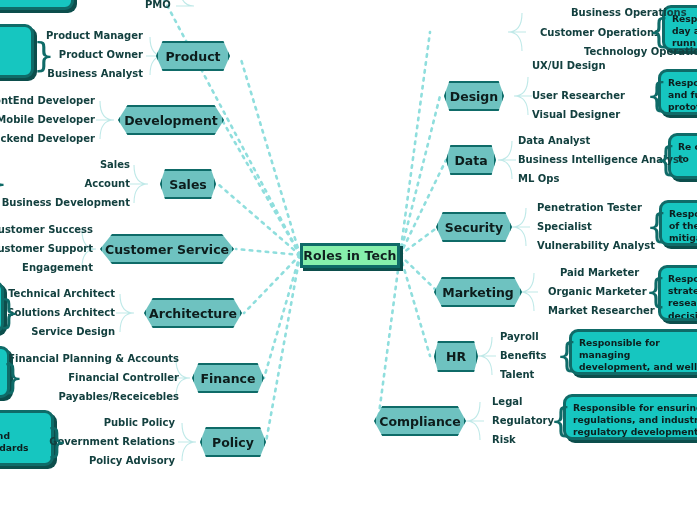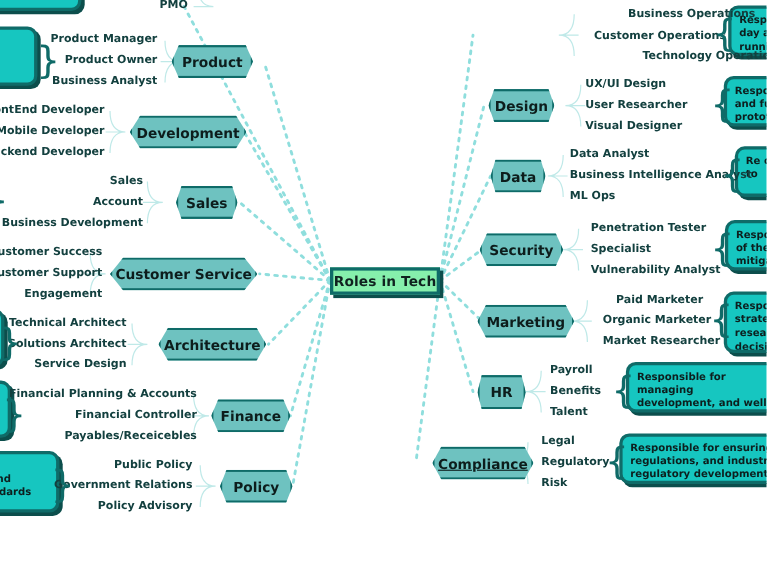--- a/index.html
+++ b/index.html
@@ -154,21 +154,21 @@
   <div class="leaf r" style="left:540px; top:27px;">Customer Operations</div>
   <div class="leaf r" style="left:540px; top:46px;margin-left:44px;">Technology Operations</div>
   <div class="brace" style="left:648px; top:14px;">{</div>
   <div class="callout" style="left:662px; top:5px; width:60px; height:46px;" style2="">Respo
 day a
 runni</div>
 
   <div class="branch med" style="left:444px; top:81px; width:60px; height:30px;">
     <span>Design</span>
   </div>
-  <div class="leaf r" style="left:532px; top:71px;">UX/UI Design</div>
+  <div class="leaf r" style="left:532px; top:60px;">UX/UI Design</div>
   <div class="leaf r" style="left:532px; top:90px;">User Researcher</div>
   <div class="leaf r" style="left:532px; top:109px;">Visual Designer</div>
   <div class="brace" style="left:646px; top:78px;">{</div>
   <div class="callout" style="left:658px; top:69px; width:64px; height:46px;">Respons
 and fun
 prototyp</div>
 
   <div class="branch med" style="left:446px; top:145px; width:50px; height:30px;">
     <span>Data</span>
   </div>
@@ -207,21 +207,21 @@
     <span>HR</span>
   </div>
   <div class="leaf r" style="left:500px; top:331px;">Payroll</div>
   <div class="leaf r" style="left:500px; top:350px;">Benefits</div>
   <div class="leaf r" style="left:500px; top:369px;">Talent</div>
   <div class="brace" style="left:556px; top:338px;">{</div>
   <div class="callout" style="left:569px; top:329px; width:153px; height:46px; white-space:pre-line;">Responsible for managing
 development, and well-be
 new employees, managin</div>
 
-  <div class="branch med" style="left:393px; top:406px; width:92px; height:30px;text-decoration:underline;">
+  <div class="branch med" style="left:374px; top:406px; width:92px; height:30px;">
     <span>Compliance</span>
   </div>
   <div class="leaf r" style="left:492px; top:396px;">Legal</div>
   <div class="leaf r" style="left:492px; top:415px;">Regulatory</div>
   <div class="leaf r" style="left:492px; top:434px;">Risk</div>
   <div class="brace" style="left:550px; top:403px;">{</div>
   <div class="callout" style="left:563px; top:394px; width:159px; height:46px; white-space:pre-line;">Responsible for ensuring
 regulations, and industry
 regulatory developments</div>
 

